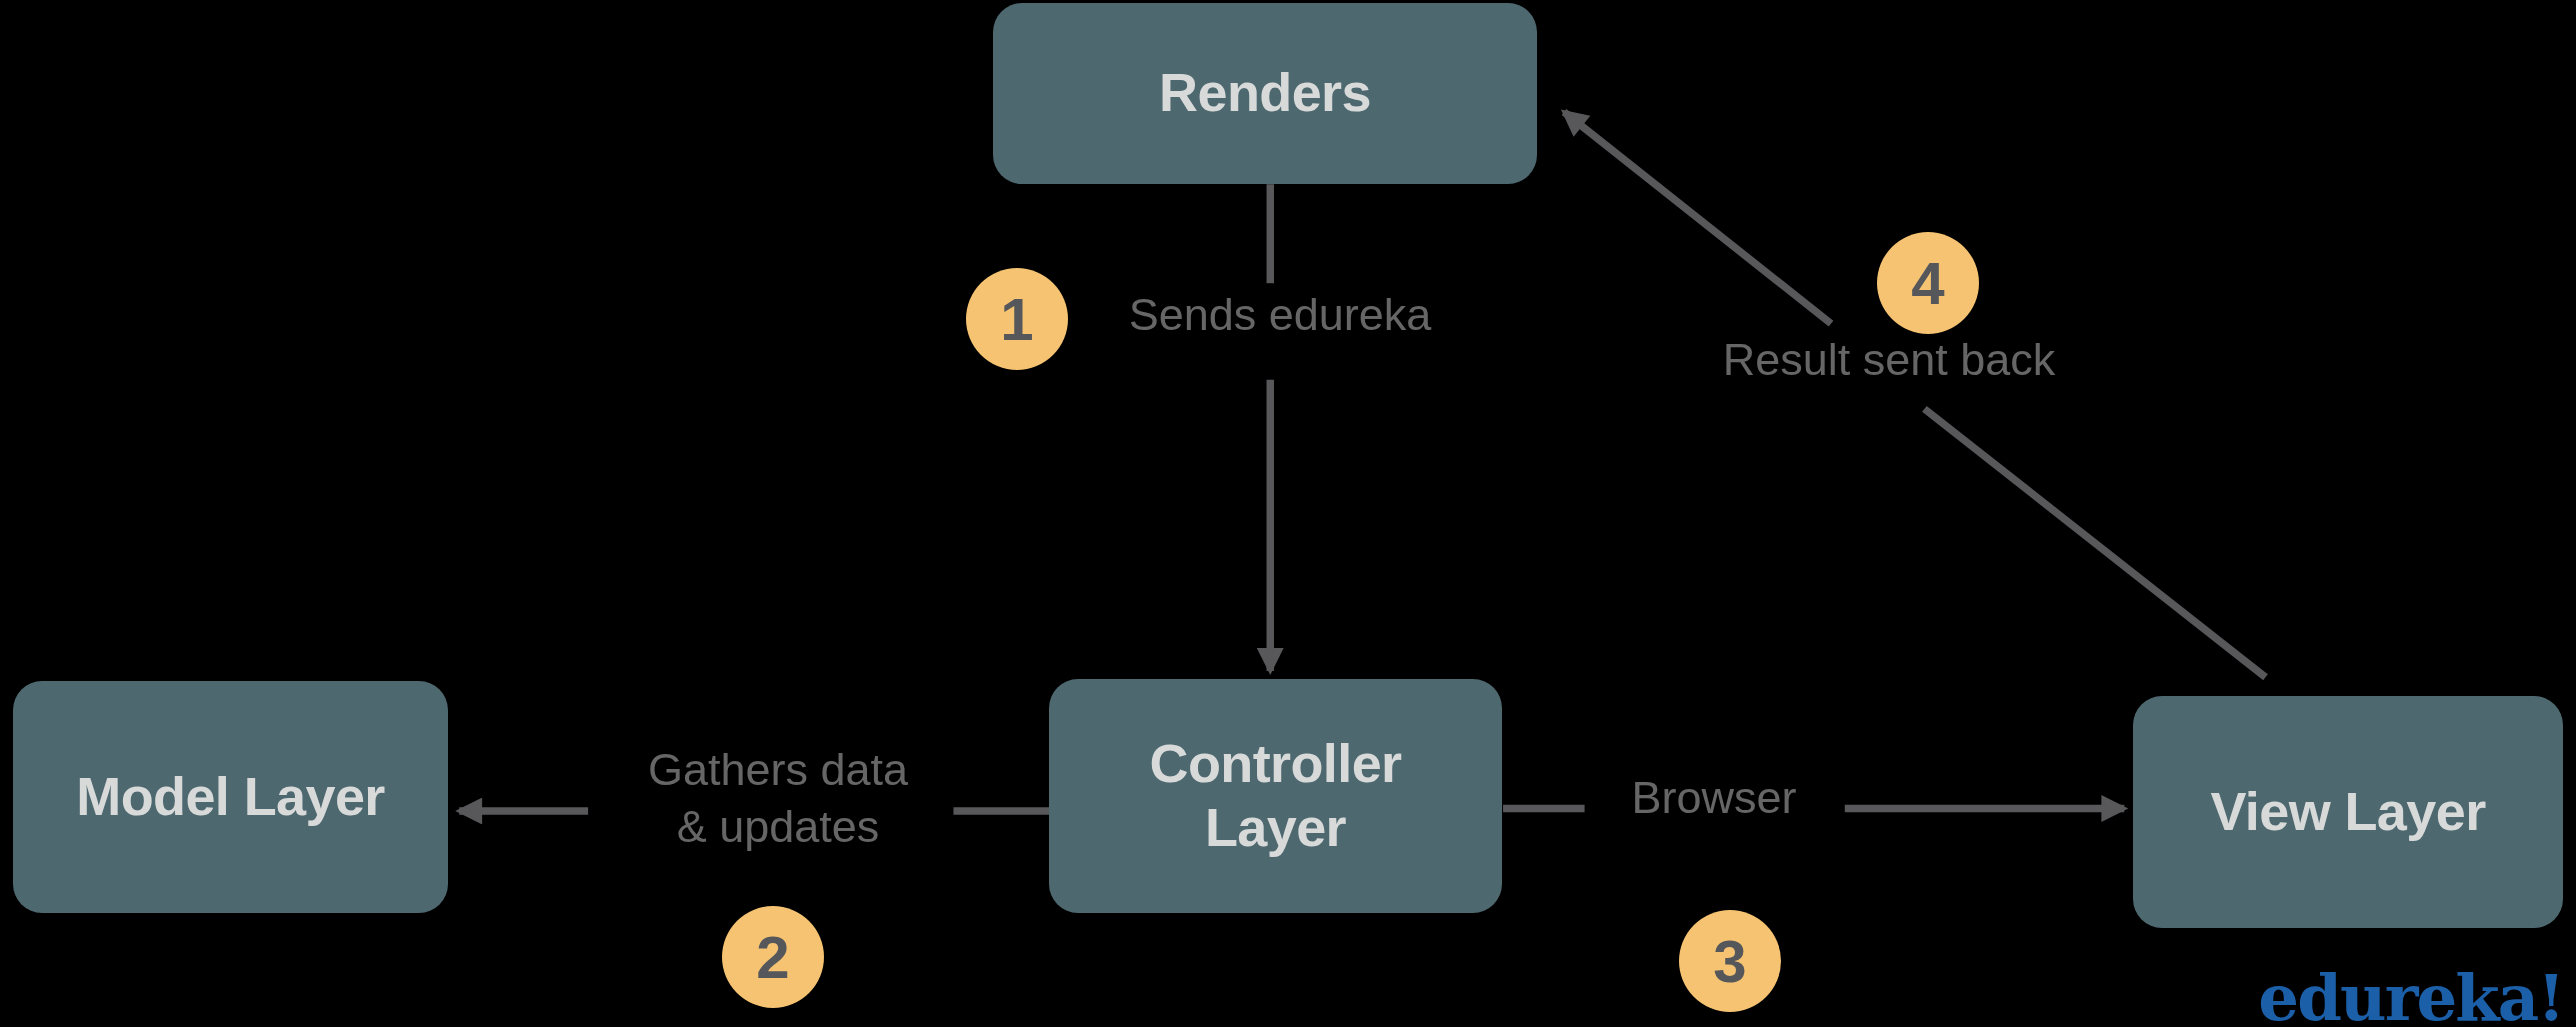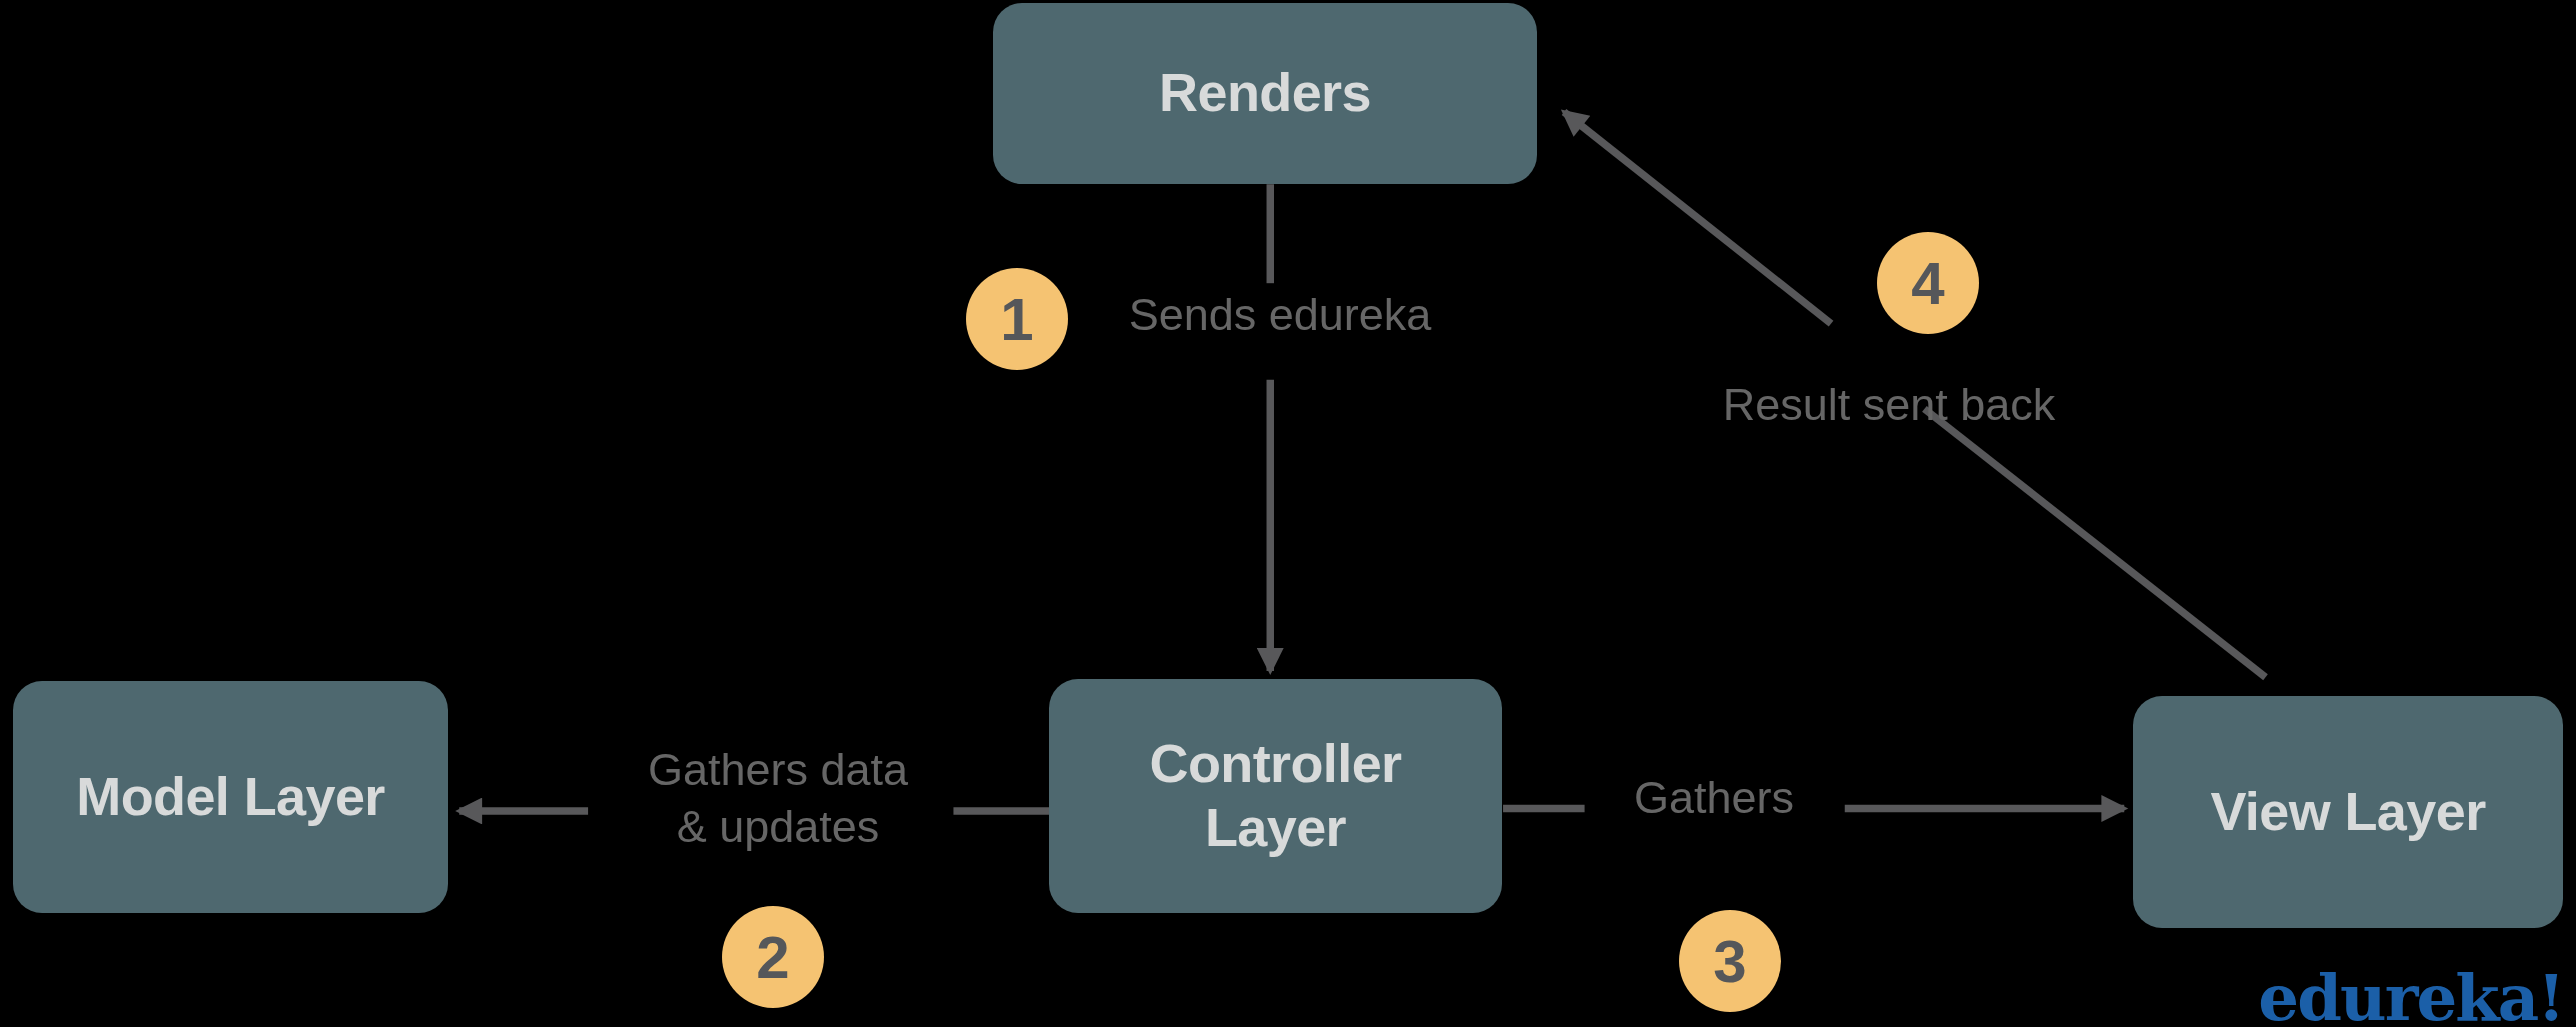--- a/index.html
+++ b/index.html
@@ -43,21 +43,21 @@
   .edge-label{
     position:absolute;
     color:var(--label-text);
     font-size:45px;
     line-height:57px;
     text-align:center;
   }
   .label-sends{left:1031px;top:286px;width:498px;}
   .label-gathers{left:529px;top:741px;width:498px;}
   .label-renders{left:1527px;top:769px;width:374px;}
-  .label-result{left:1609px;top:331px;width:560px;margin-top:45px;}
+  .label-result{left:1609px;top:331px;width:560px;}
   .step-badge{
     position:absolute;
     width:102px;height:102px;border-radius:50%;
     background:var(--step-fill);
     display:flex;align-items:center;justify-content:center;
     color:var(--step-text);
     font-size:60px;font-weight:bold;
   }
   .step-1{left:966px;top:268px;}
   .step-2{left:722px;top:906px;}
@@ -114,21 +114,21 @@
     <span class="node-label">View Layer</span>
   </div>
 
   <div class="edge-label label-sends">Sends edureka</div>
 
   <div class="edge-label label-gathers">
     <span>Gathers data</span><br>
     <span>&amp; updates</span>
   </div>
 
-  <div class="edge-label label-renders">Gathers</div>
+  <div class="edge-label label-renders">Browser</div>
 
   <div class="edge-label label-result">Result sent back</div>
 
   <div class="step-badge step-1">
     <span>1</span>
   </div>
   <div class="step-badge step-2">
     <span>2</span>
   </div>
   <div class="step-badge step-3">

